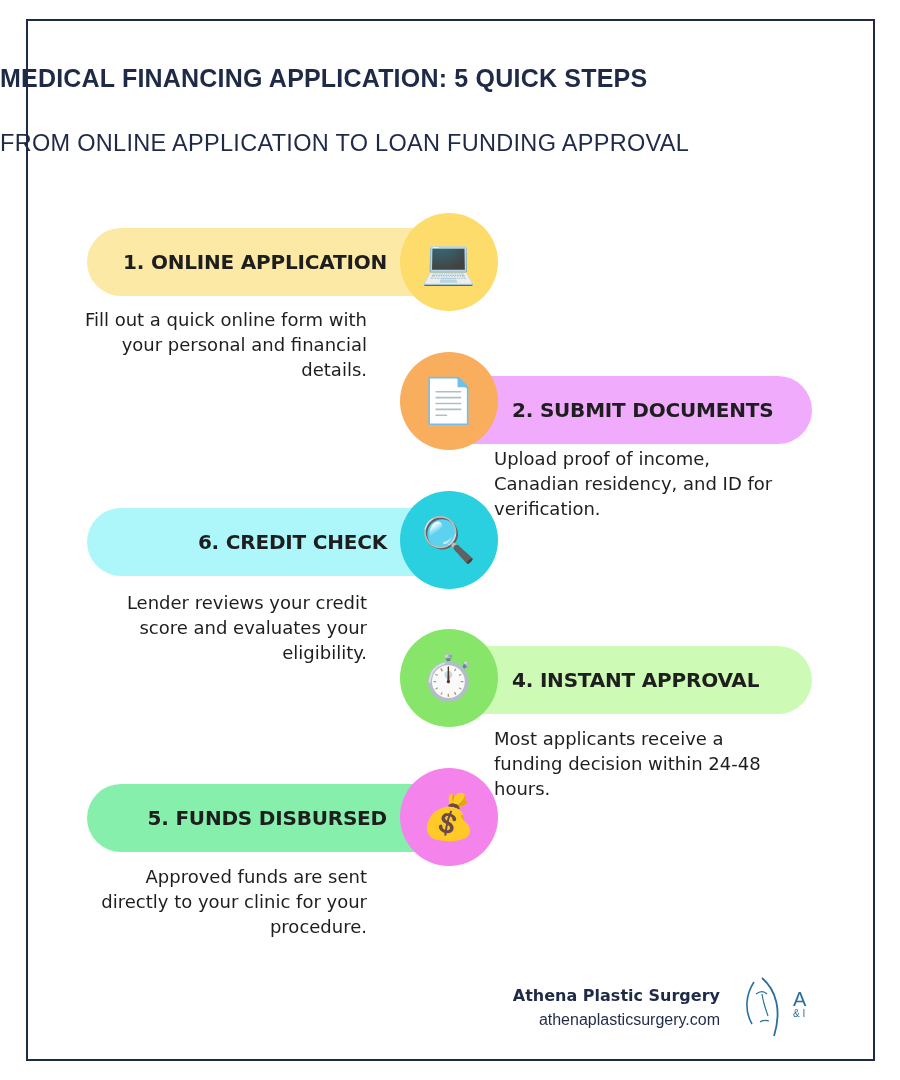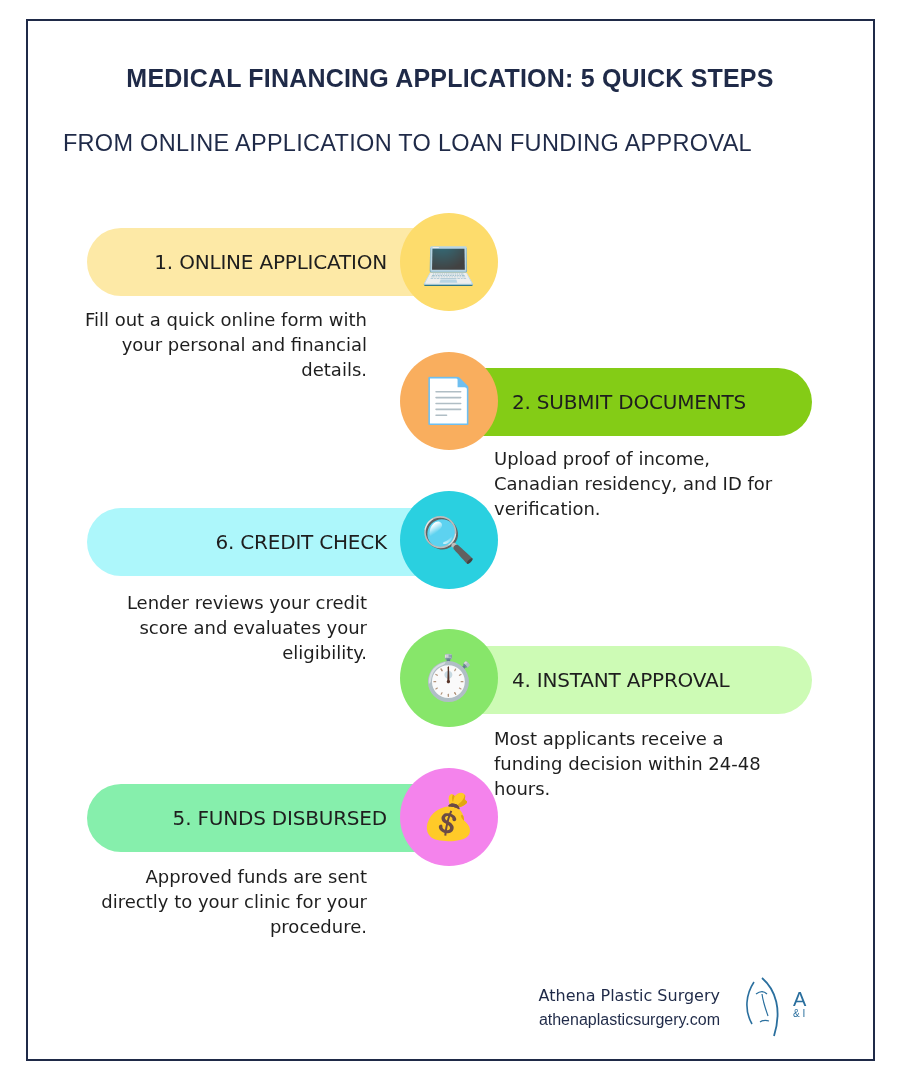--- a/index.html
+++ b/index.html
@@ -1,48 +1,48 @@
 <!DOCTYPE html>
 <html><head>
   <meta charset="utf-8">
   <style>
     html, body { margin: 0; padding: 0; background: #ffffff; }
     body { width: 900px; height: 1080px; position: relative; overflow: hidden; font-family: "DejaVu Sans", "Liberation Sans", sans-serif; }
     .frame { position: absolute; left: 26px; top: 19px; width: 845px; height: 1038px; border: 2px solid #1f2a48; box-sizing: content-box; background: #ffffff; }
-    .title { position: absolute; left: 0; top: 64px; width: 900px; text-align: center; font-size: 25px; font-weight: bold; color: #1f2a48; letter-spacing: 0.2px; font-family: "Liberation Sans", sans-serif; }
-    .subtitle { position: absolute; left: 0; top: 130px; width: 752px; text-align: right; font-size: 23.5px; color: #1f2a48; font-family: "Liberation Sans", sans-serif; letter-spacing: 0.3px; }
+    .title { position: absolute; left: 0; top: 64px; width: 900px; text-align: left; font-size: 25px; font-weight: bold; color: #1f2a48; letter-spacing: 0.2px; font-family: "Liberation Sans", sans-serif; }
+    .subtitle { position: absolute; left: 0; top: 130px; width: 752px; text-align: left; font-size: 23.5px; color: #1f2a48; font-family: "Liberation Sans", sans-serif; letter-spacing: 0.3px; }
     .pill { position: absolute; height: 68px; border-radius: 34px; display: flex; align-items: center; box-sizing: border-box; }
     .pill.left { left: 87px; width: 380px; justify-content: flex-end; padding-right: 80px; }
     .pill.right { left: 432px; width: 380px; justify-content: flex-start; padding-left: 80px; }
-    .pill-label { font-size: 20px; font-weight: normal; color: #1e1e1e; font-family: "DejaVu Sans", sans-serif; letter-spacing: -0.2px; }
+    .pill-label { font-size: 20px; font-weight: bold; color: #1e1e1e; font-family: "DejaVu Sans", sans-serif; letter-spacing: -0.2px; }
     .circle { position: absolute; left: 400px; width: 98px; height: 98px; border-radius: 50%; display: flex; align-items: center; justify-content: center; font-size: 44px; line-height: 1; }
     .desc { position: absolute; font-size: 18px; line-height: 25px; color: #1e1e1e; font-family: "DejaVu Sans", sans-serif; }
     .desc.left { right: 533px; width: 290px; text-align: right; }
     .desc.right { left: 494px; width: 280px; text-align: left; }
-    .footer-name { position: absolute; right: 180px; top: 986px; font-size: 16px; font-weight: normal; color: #1f2a48; font-family: "DejaVu Sans", sans-serif; text-align: right; }
+    .footer-name { position: absolute; right: 180px; top: 986px; font-size: 16px; font-weight: bold; color: #1f2a48; font-family: "DejaVu Sans", sans-serif; text-align: right; }
     .footer-url { position: absolute; right: 180px; top: 1011px; font-size: 16px; color: #1f2a48; font-family: Liberation Sans, sans-serif; }
     .logo { position: absolute; left: 742px; top: 976px; width: 70px; height: 64px; }
     .logo-a { position: absolute; left: 793px; top: 988px; font-size: 20px; color: #2a6f9e; font-family: "Liberation Sans", sans-serif; }
     .logo-sub { position: absolute; left: 793px; top: 1008px; font-size: 10px; color: #2a6f9e; font-family: "Liberation Sans", sans-serif; }
   </style>
 </head>
 <body>
 
 <div class="frame"></div>
 
 <div class="title">MEDICAL FINANCING APPLICATION: 5 QUICK STEPS</div>
 <div class="subtitle">FROM ONLINE APPLICATION TO LOAN FUNDING APPROVAL</div>
 
 <div class="pill left" style="top:228px; background:#fde9a6;">
   <span class="pill-label">1. ONLINE APPLICATION</span>
 </div>
 <div class="circle" style="top:213px; background:#fddc6c;">💻</div>
 <div class="desc left" style="top:307px;">Fill out a quick online form with your personal and financial details.</div>
 
-<div class="pill right" style="top:368px; background:#84cc16;">
+<div class="pill right" style="top:376px; background:#f0abfc;">
   <span class="pill-label">2. SUBMIT DOCUMENTS</span>
 </div>
 <div class="circle" style="top:352px; background:#f9ae5e;">📄</div>
 <div class="desc right" style="top:446px;">Upload proof of income, Canadian residency, and ID for verification.</div>
 
 <div class="pill left" style="top:508px; background:#adf7fb;">
   <span class="pill-label">6. CREDIT CHECK</span>
 </div>
 <div class="circle" style="top:491px; background:#2ad0e0;">🔍</div>
 <div class="desc left" style="top:590px;">Lender reviews your credit score and evaluates your eligibility.</div>

